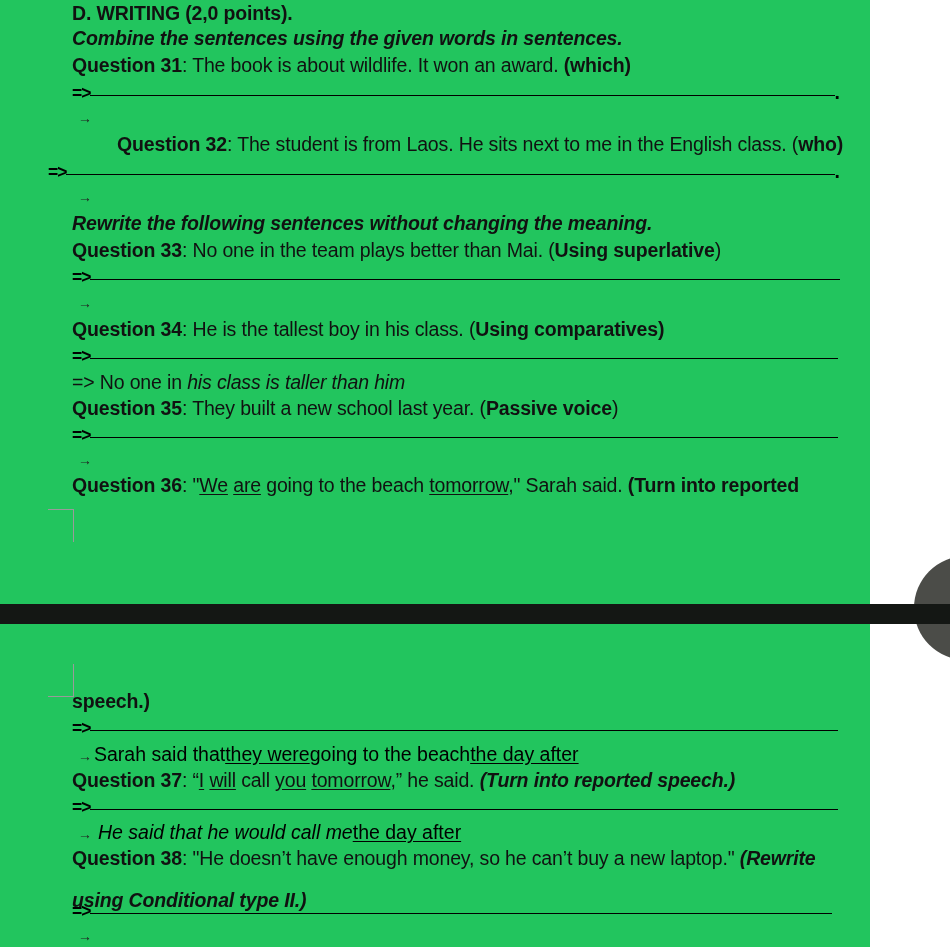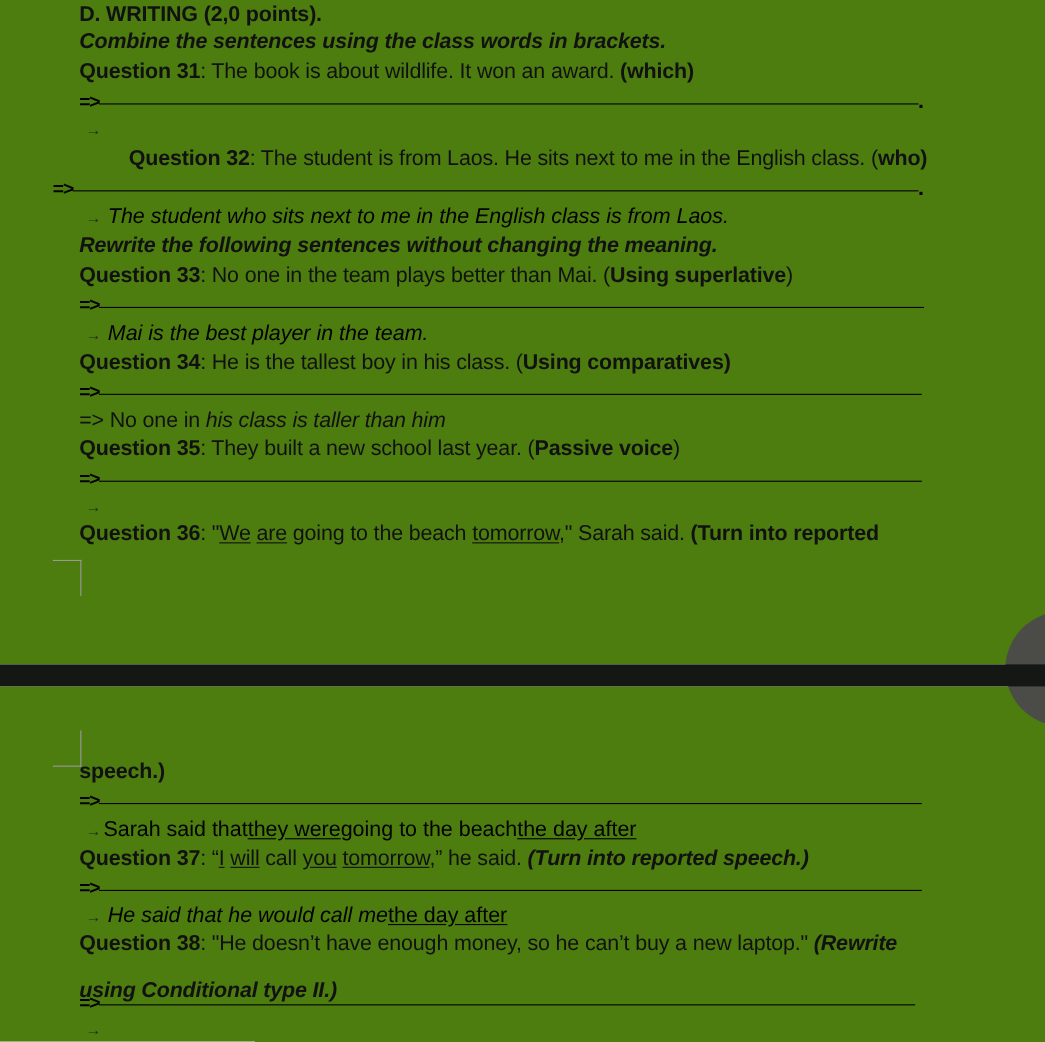--- a/index.html
+++ b/index.html
@@ -13,22 +13,22 @@
     position: relative;
     overflow: hidden;
     font-family: "Liberation Sans", sans-serif;
     color: #000000;
   }
 
   
   .sheet {
     position: absolute;
     left: 0;
-    width: 950px;
-    background: #4d7c0f;
+    width: 870px;
+    background: #22c55e;
   }
   #sheet-one { top: 0; height: 604px; }
   #sheet-two { top: 624px; height: 323px; }
 
   .text-col {
     position: absolute;
     left: 72px;
     width: 868px;
     top: 0;
   }
@@ -167,21 +167,21 @@
   .abs { position: absolute; left: 0; }
 </style>
 </head>
 <body>
 
 <div class="sheet" id="sheet-one">
   <div class="text-col">
 
     <div class="line heading abs" style="top:0px;">D. WRITING (2,0 points).</div>
 
-    <div class="line subhead abs" style="top:25px;">Combine the sentences using the class words in brackets.</div>
+    <div class="line subhead abs" style="top:25px;">Combine the sentences using the given words in sentences.</div>
 
     <div class="line abs" style="top:52px;">
       <span class="bold">Question 31</span><span>: </span><span>The book is about wildlife. It won an award. </span><span class="bold">(which)</span>
     </div>
     <div class="blank-row abs" style="top:79px; width:768px;">
       <span class="arrow-eq">=&gt;</span>
       <span class="rule"></span>
       <span class="dot-end">.</span>
     </div>
     <div class="ans-row abs" style="top:105px;">
@@ -191,35 +191,33 @@
     <div class="line abs" style="top:131px;margin-left:45px;">
       <span class="bold">Question 32</span><span>: </span><span>The student is from Laos. He sits next to me in the English class. (</span><span class="bold">who</span><span class="bold">)</span>
     </div>
     <div class="blank-row abs" style="top:158px; left:-24px; width:792px;">
       <span class="arrow-eq">=&gt;</span>
       <span class="rule"></span>
       <span class="dot-end">.</span>
     </div>
     <div class="ans-row abs" style="top:184px;">
       <span class="ans-arrow">→</span>
-      <span class="ans-text ital">The student who sits next to me in the English class is from Laos.</span>
     </div>
 
     <div class="line subhead abs" style="top:210px;">Rewrite the following sentences without changing the meaning.</div>
 
     <div class="line abs" style="top:237px;">
       <span class="bold">Question 33</span><span>: </span><span>No one in the team plays better than Mai. (</span><span class="bold">Using superlative</span><span>)</span>
     </div>
     <div class="blank-row abs" style="top:264px; width:768px;">
       <span class="arrow-eq">=&gt;</span>
       <span class="rule"></span>
     </div>
     <div class="ans-row abs" style="top:290px;">
       <span class="ans-arrow">→</span>
-      <span class="ans-text ital">Mai is the best player in the team.</span>
     </div>
 
     <div class="line abs" style="top:316px;">
       <span class="bold">Question 34</span><span>: </span><span>He is the tallest boy in his class. (</span><span class="bold">Using comparatives</span><span class="bold">)</span>
     </div>
     <div class="blank-row abs" style="top:343px; width:766px;">
       <span class="arrow-eq">=&gt;</span>
       <span class="rule"></span>
     </div>
     <div class="line abs" style="top:369px;">

